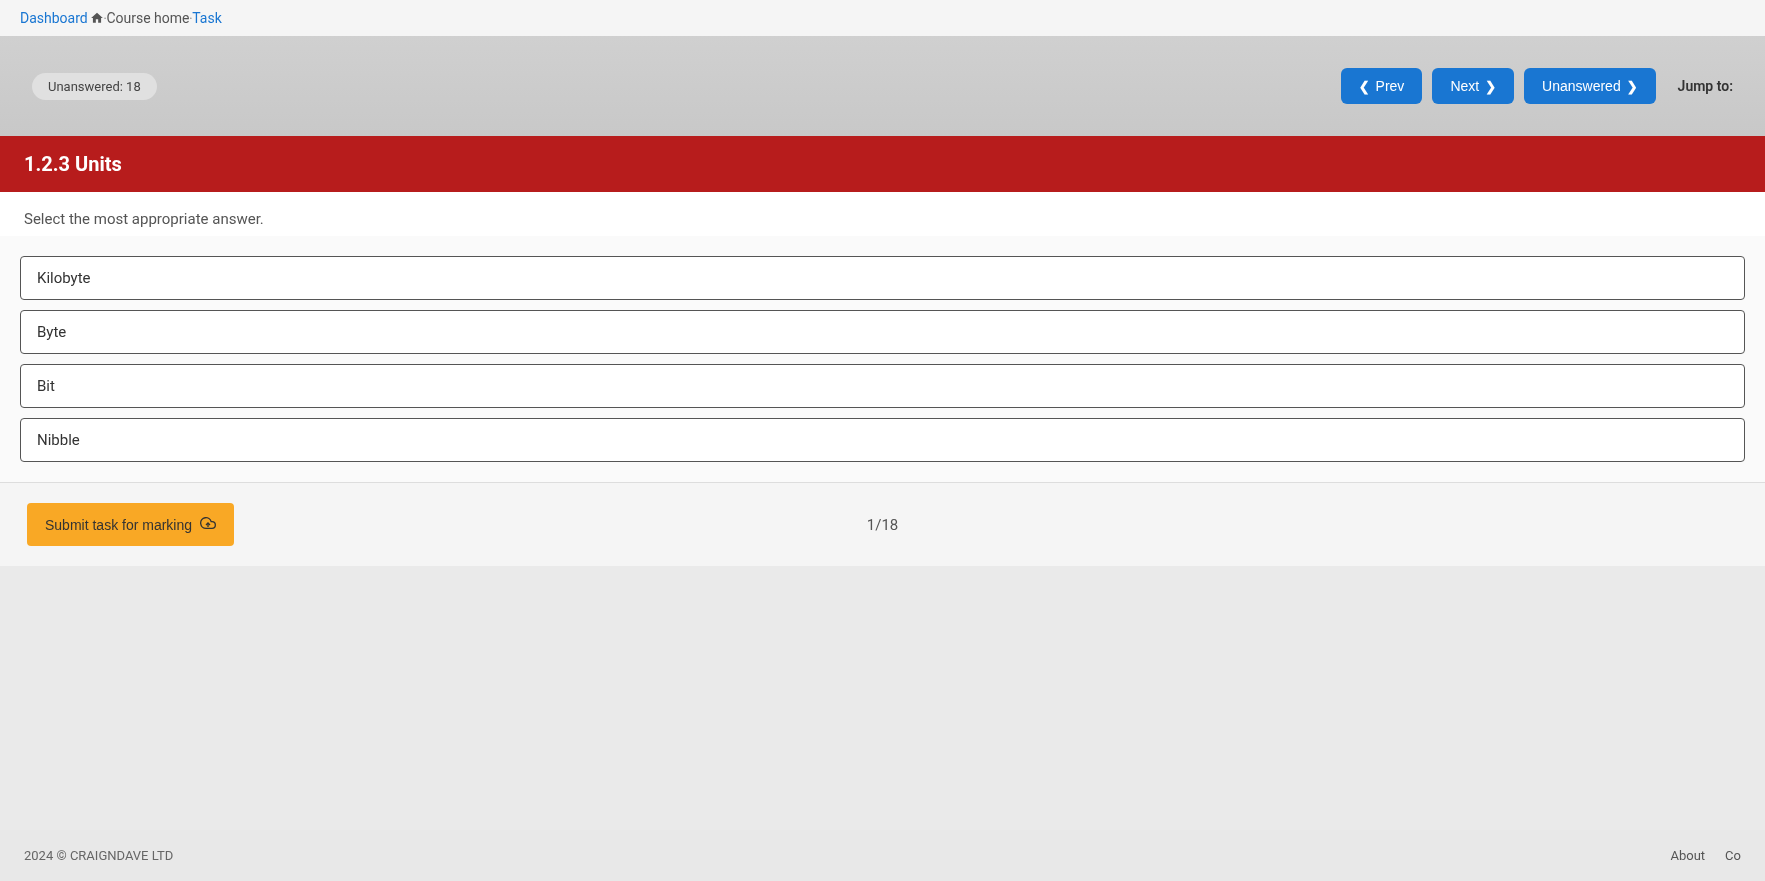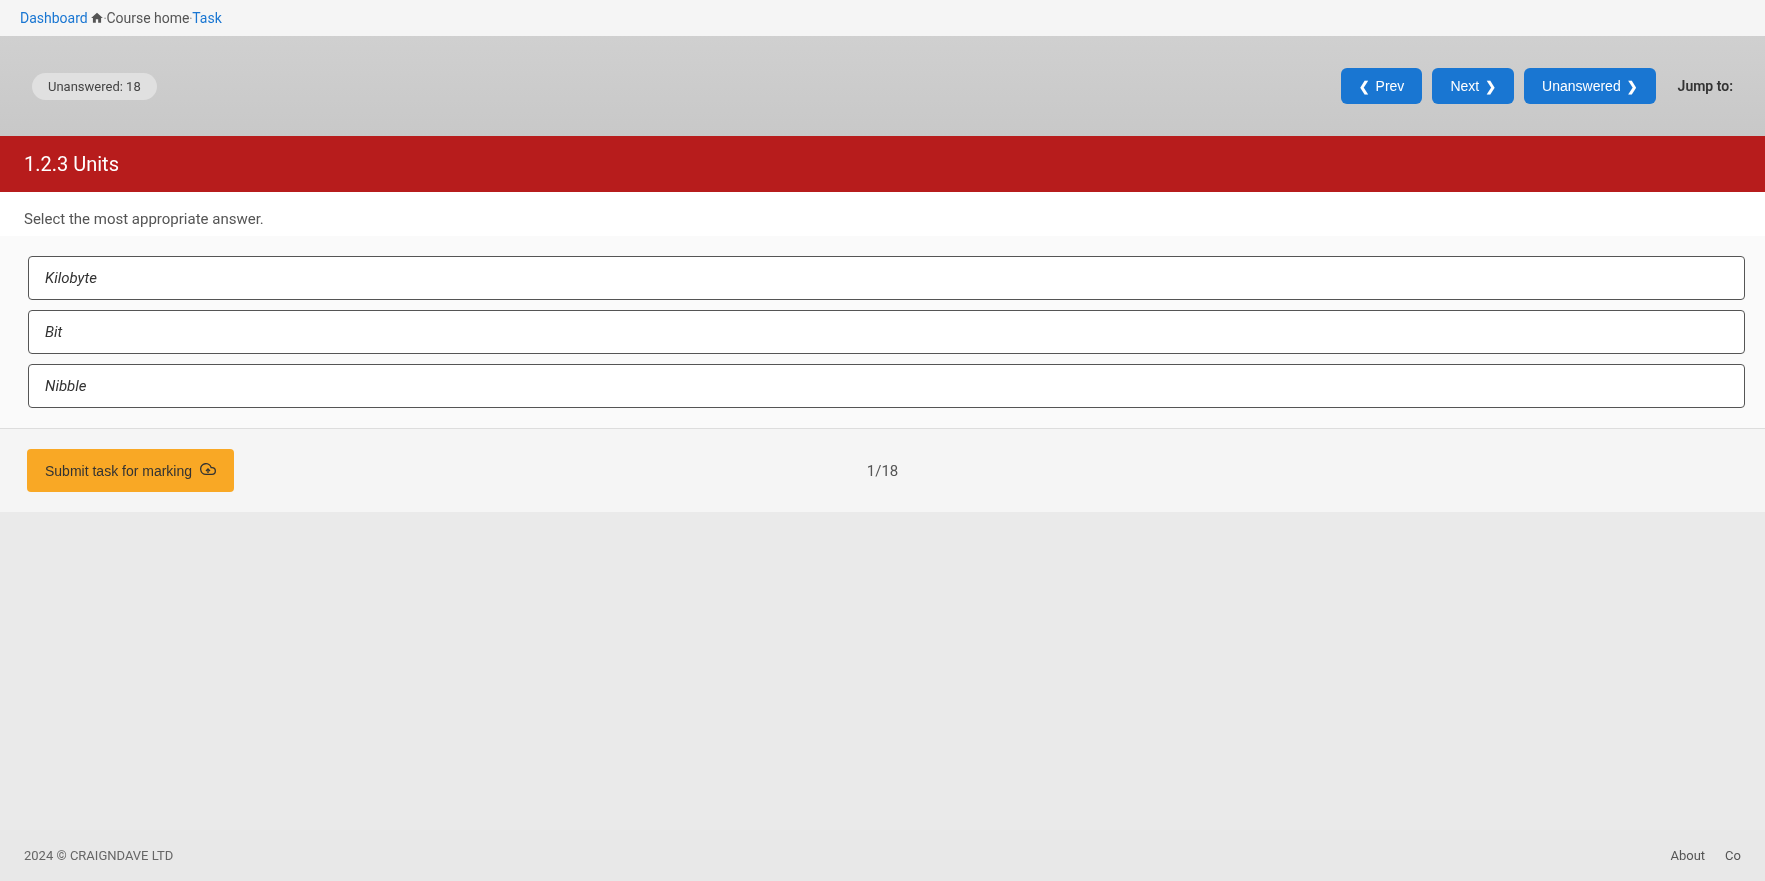--- a/index.html
+++ b/index.html
@@ -71,39 +71,38 @@
       color: #333;
       font-size: 14px;
       font-weight: 600;
       margin-left: 12px;
     }
     .section-title {
       background: #b71c1c;
       color: #fff;
       padding: 16px 24px;
       font-size: 20px;
-      font-weight: 400;
+      font-weight: 700;
     }
     .question-block {
       background: #fff;
       padding: 18px 24px 8px 24px;
     }
     .question-text {
       color: #444;
       font-size: 16px;
       margin-bottom: 4px;
     }
     .question-instruction {
       color: #555;
       font-size: 15px;
     }
     .options {
       background: #fafafa;
-      padding: 10px 20px 20px 28px;
-      font-style: italic;
+      padding: 10px 20px 20px 20px;
     }
     .option {
       background: #fff;
       border: 1px solid #555;
       border-radius: 4px;
       padding: 12px 16px;
       margin-top: 10px;
       font-size: 15px;
       color: #333;
       cursor: pointer;
@@ -198,20 +197,21 @@
 </div>
 
 <div class="section-title">1.2.3 Units</div>
 
 <div class="question-block">
   <div class="question-instruction">Select the most appropriate answer.</div>
 </div>
 
 <div class="options">
   <div class="option">Kilobyte</div>
+  <div class="option">Byte</div>
   <div class="option">Bit</div>
   <div class="option">Nibble</div>
 </div>
 
 <div class="footer-actions">
   <button class="submit-btn">
     <span>Submit task for marking</span>
     <span>
       <svg width="16" height="16" viewBox="0 0 24 24" fill="none" stroke="#333" stroke-width="2">
           <path d="M18 10h-1.26A8 8 0 1 0 9 20h9a5 5 0 0 0 0-10z"></path>

